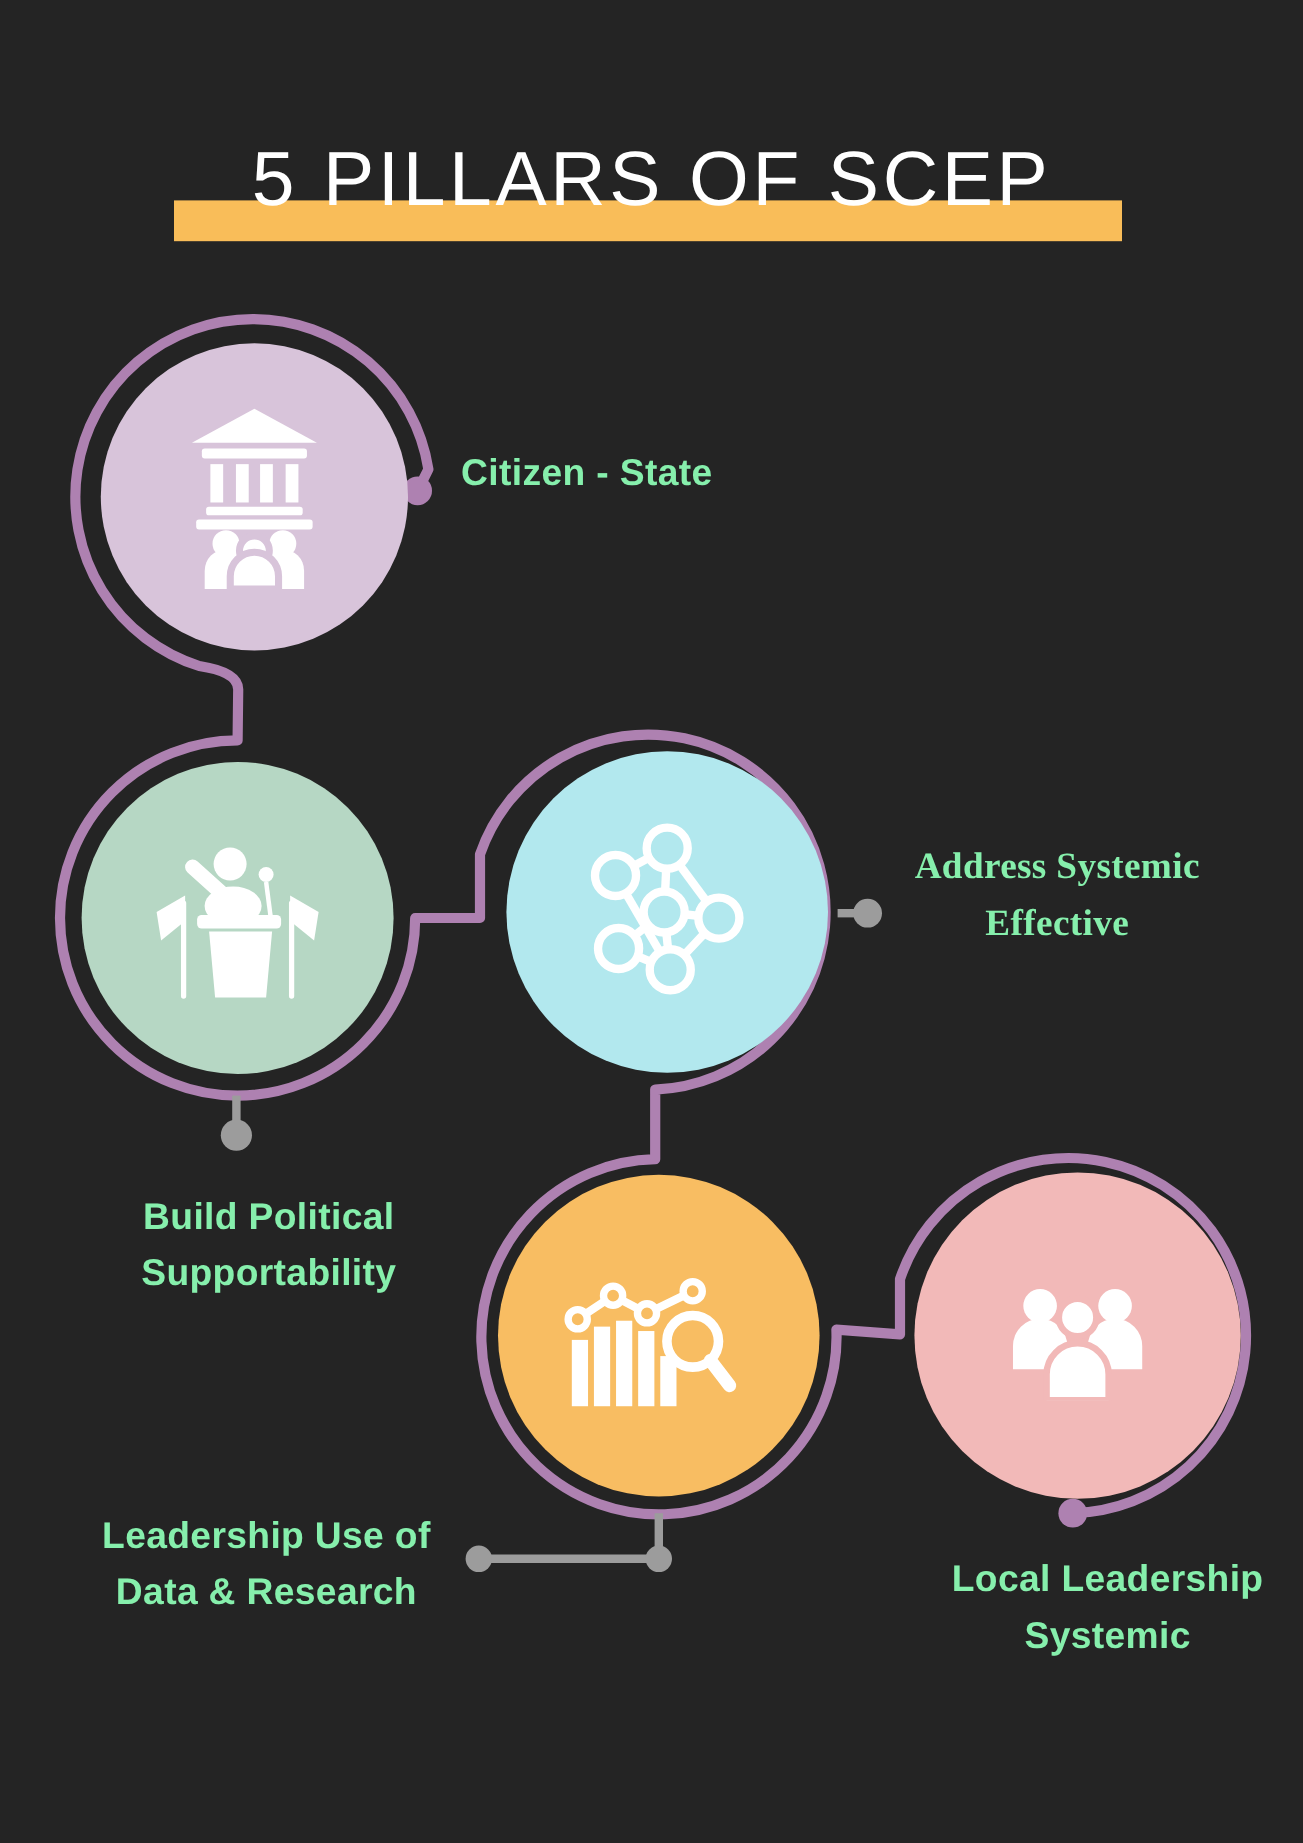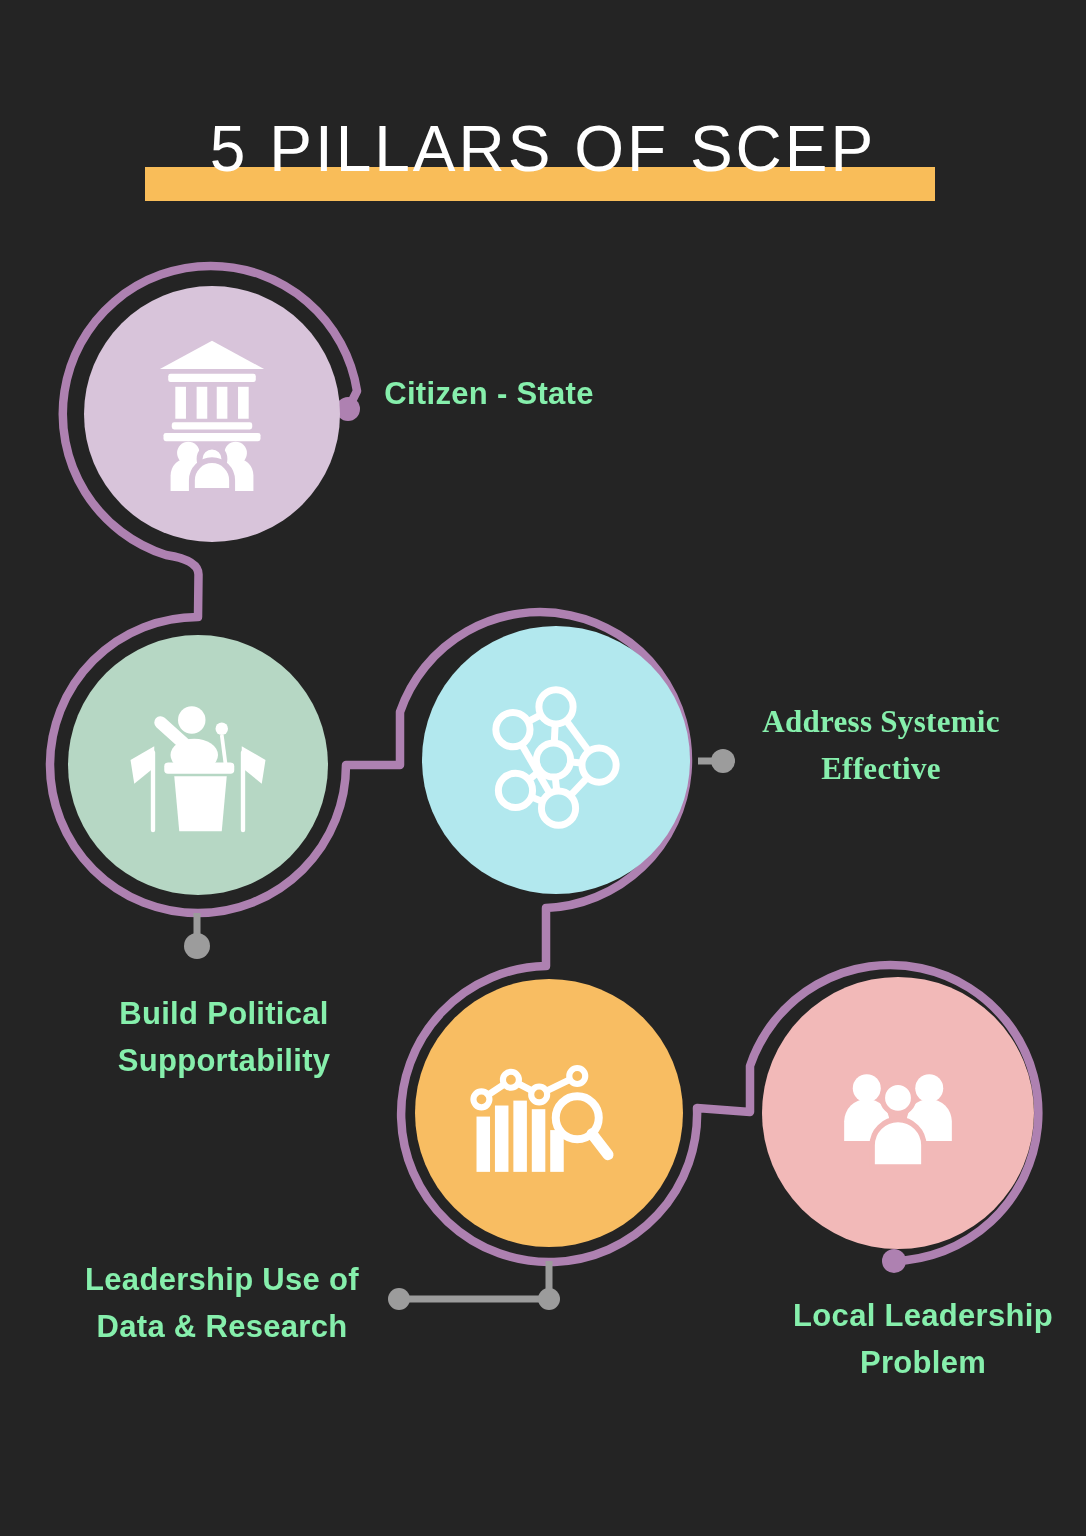--- a/index.html
+++ b/index.html
@@ -166,16 +166,16 @@
       <circle cx="36" cy="27" r="13"></circle>
       <path d="M15,76 v-18 a21,21 0 0 1 42,0 v18 z"></path>
       <circle cx="94" cy="27" r="13"></circle>
       <path d="M73,76 v-18 a21,21 0 0 1 42,0 v18 z"></path>
       <circle cx="65" cy="36" r="14.5" stroke="#f2b9b8" stroke-width="5"></circle>
       <path d="M41,100 v-20 a24,24 0 0 1 48,0 v20 z" stroke="#f2b9b8" stroke-width="5"></path>
     </svg>
   </div>
   <div id="label-5" class="pillar-label">
     <div>Local Leadership</div>
-    <div>Problem</div>
+    <div>Systemic</div>
   </div>
 
 </div>
 
 </body></html>

